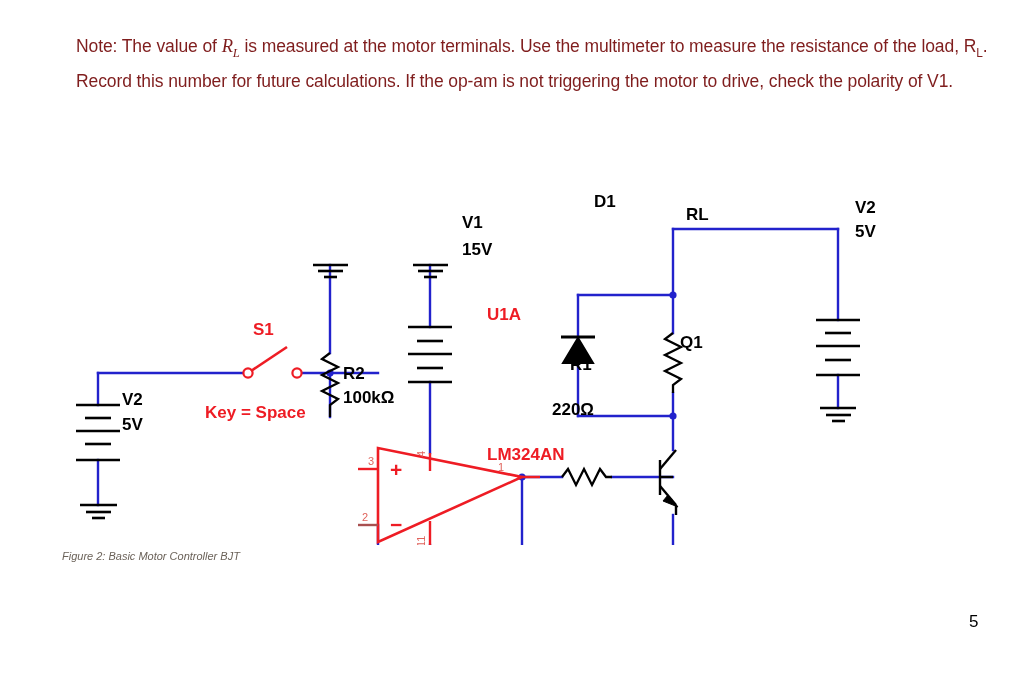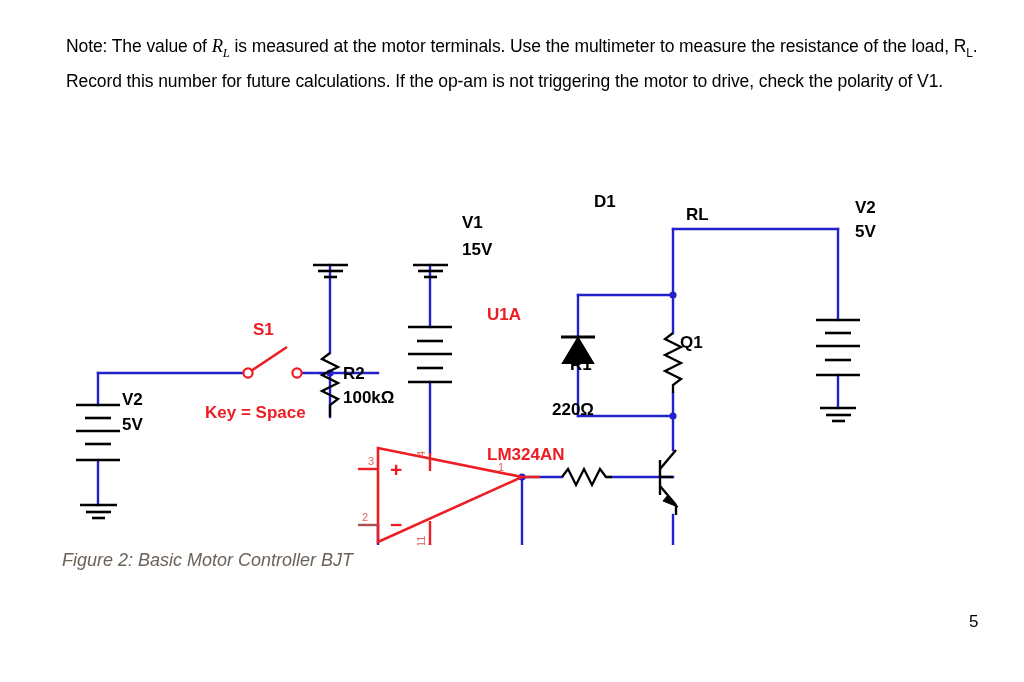--- a/index.html
+++ b/index.html
@@ -12,26 +12,26 @@
     height: 682px;
     position: relative;
     font-family: "Liberation Sans", sans-serif;
     color: #000000;
     overflow: hidden;
   }
 
   
   #note-paragraph {
     position: absolute;
-    left: 66px;
+    left: 76px;
     top: 14px;
     width: 930px;
     font-size: 17.5px;
     line-height: 29px;
-    color: #000000;
+    color: #7f1d1d;
     letter-spacing: -0.1px;
   }
   .math-var {
     font-family: "Liberation Serif", serif;
     font-style: italic;
     font-size: 18.5px;
   }
   .math-var sub {
     font-style: italic;
     font-size: 0.68em;
@@ -54,21 +54,21 @@
     top: 0;
   }
 
   
   #figure-caption {
     position: absolute;
     left: 62px;
     top: 550px;
     font-family: "Liberation Sans", sans-serif;
     font-style: italic;
-    font-size: 18px;
+    font-size: 11px;
     color: #6b6259;
   }
 
   
   #page-number {
     position: absolute;
     left: 969px;
     top: 612px;
     font-size: 17px;
     color: #000000;

